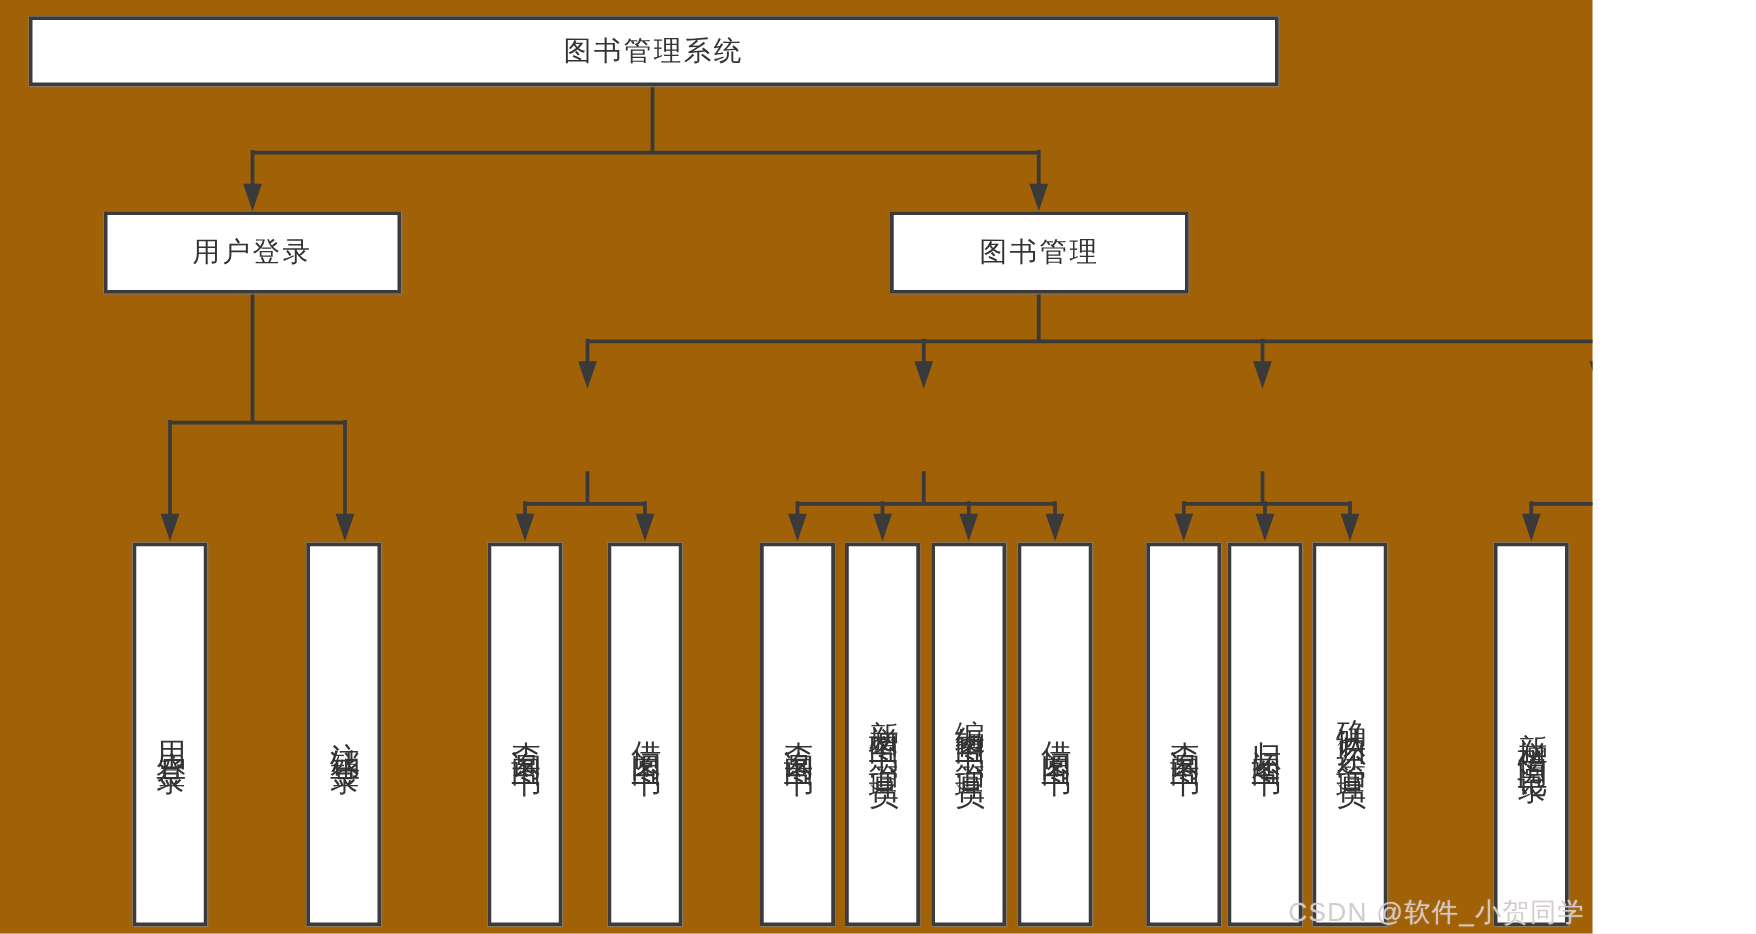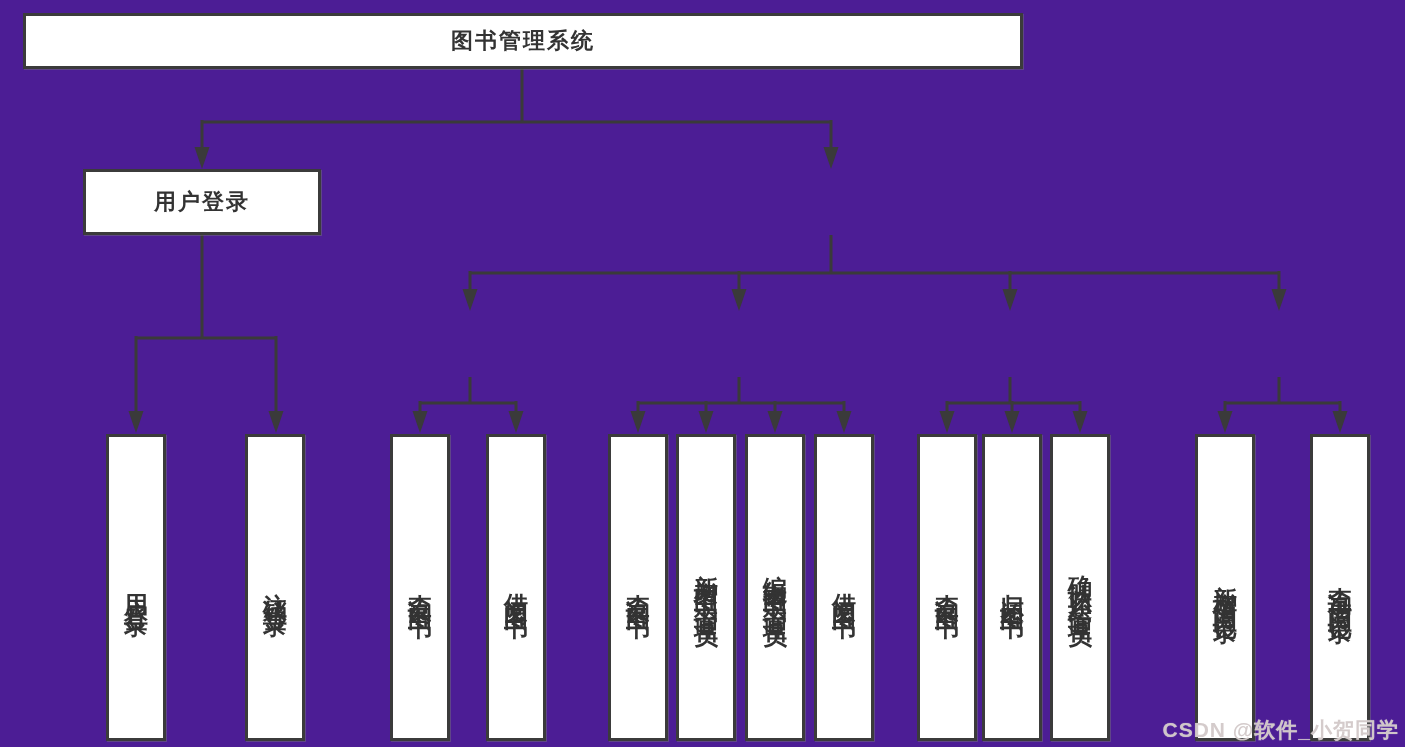--- a/index.html
+++ b/index.html
@@ -3,25 +3,24 @@
 <meta charset="utf-8">
 <style>
   html, body {
     margin: 0;
     padding: 0;
     background: #ffffff;
     font-family: "Liberation Sans", sans-serif;
   }
   .canvas {
     position: relative;
-    width: 1405px;
+    width: 1274px;
     height: 747px;
-    background: #4c1d95;
+    background: #a16207;
     overflow: hidden;
-    font-weight: bold;
   }
   .wires {
     position: absolute;
     left: 0;
     top: 0;
     width: 1405px;
     height: 747px;
     pointer-events: none;
   }
   .node {
@@ -125,20 +124,23 @@
     </g>
   </svg>
 
   <div class="node h" style="left:23px;top:13px;width:1000px;height:56px">
     <span>图书管理系统</span>
   </div>
 
   <div class="node h" style="left:83px;top:169px;width:238px;height:66px">
     <span>用户登录</span>
   </div>
+  <div class="node h" style="left:712px;top:169px;width:239px;height:66px">
+    <span>图书管理</span>
+  </div>
 
 
   <div class="node v" style="left:106px;top:434px;width:60px;height:307px">
     <span>用户登录</span>
   </div>
   <div class="node v" style="left:245px;top:434px;width:60px;height:307px">
     <span>注销登录</span>
   </div>
 
   <div class="node v" style="left:390px;top:434px;width:60px;height:307px">

